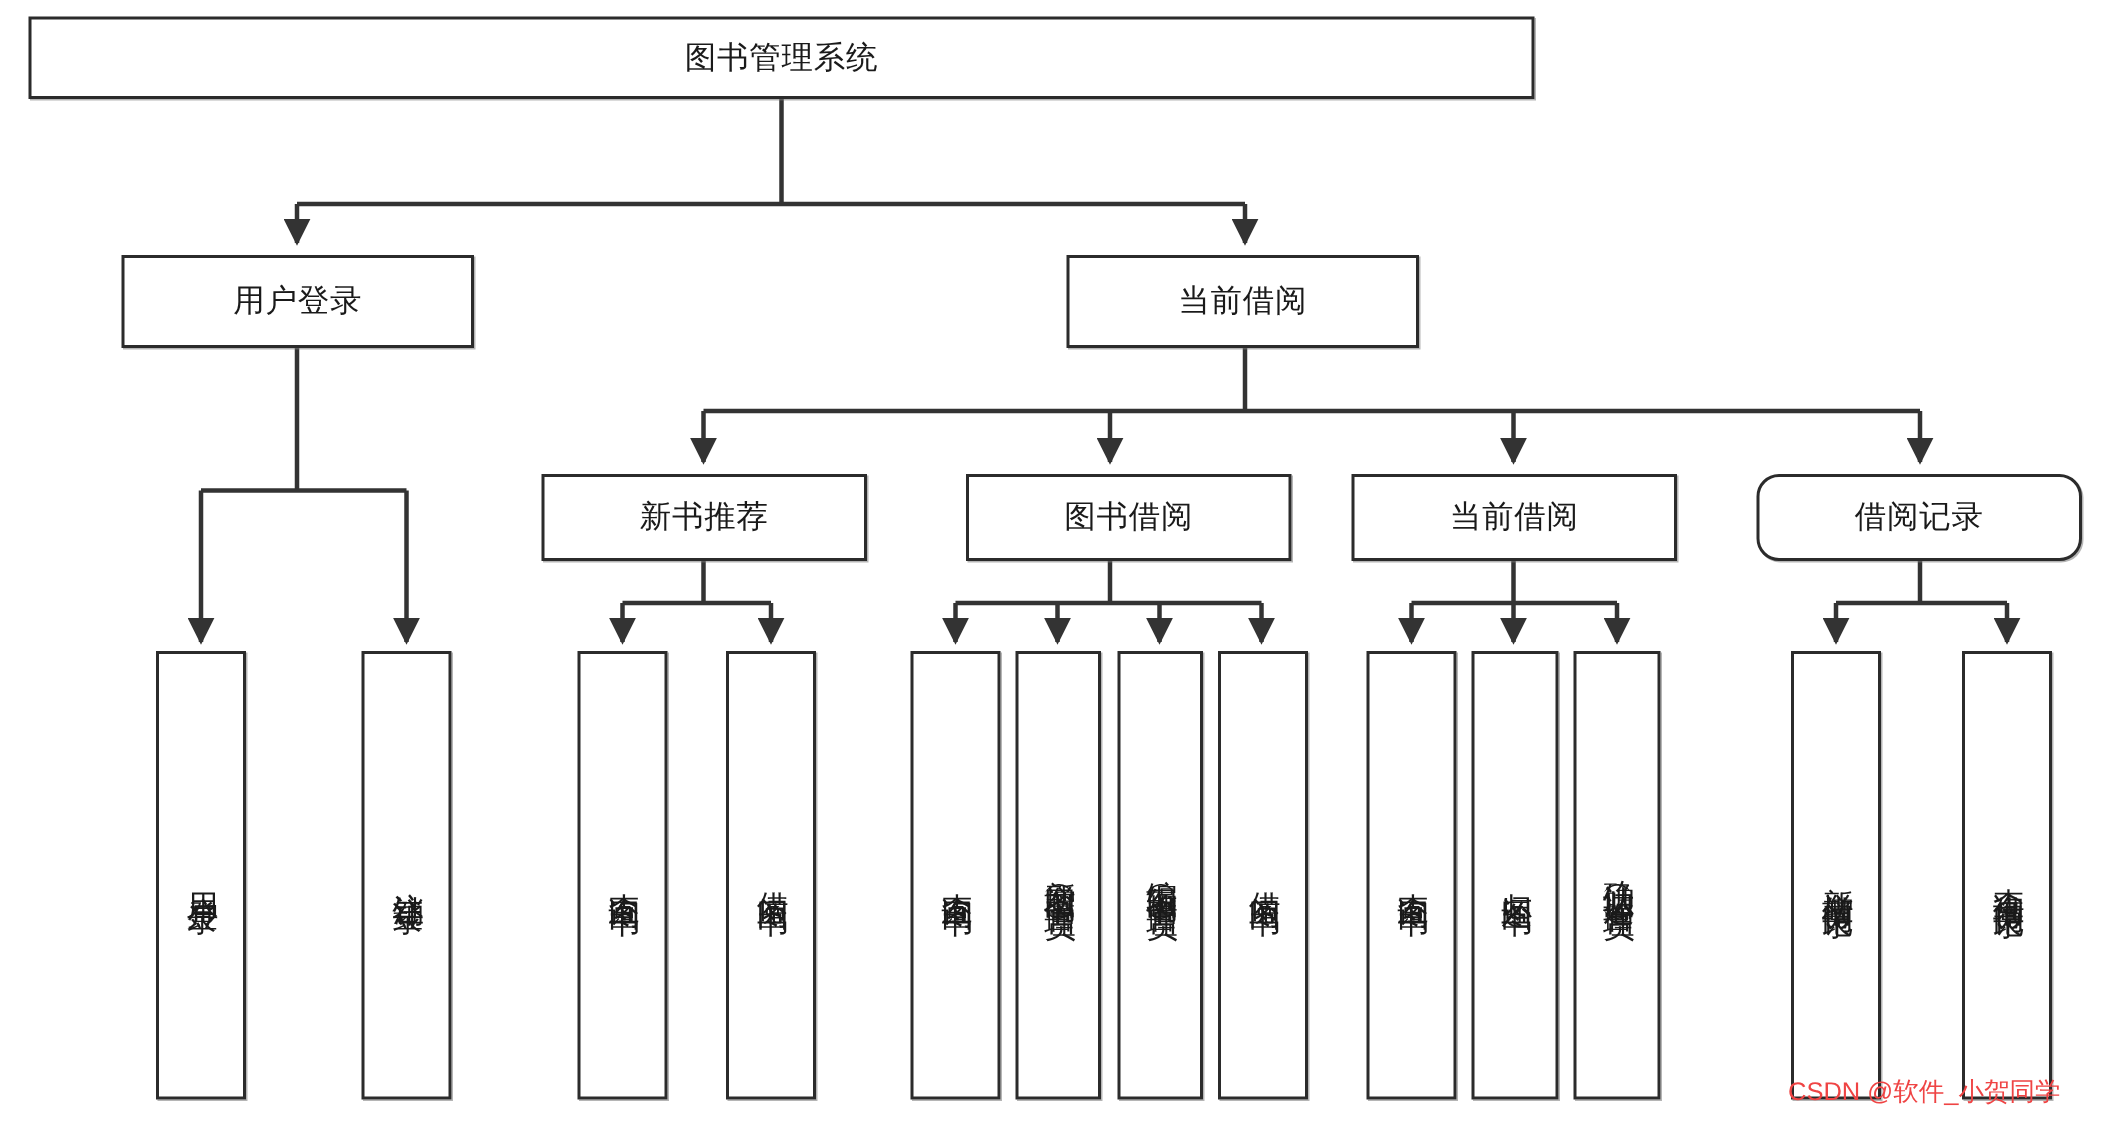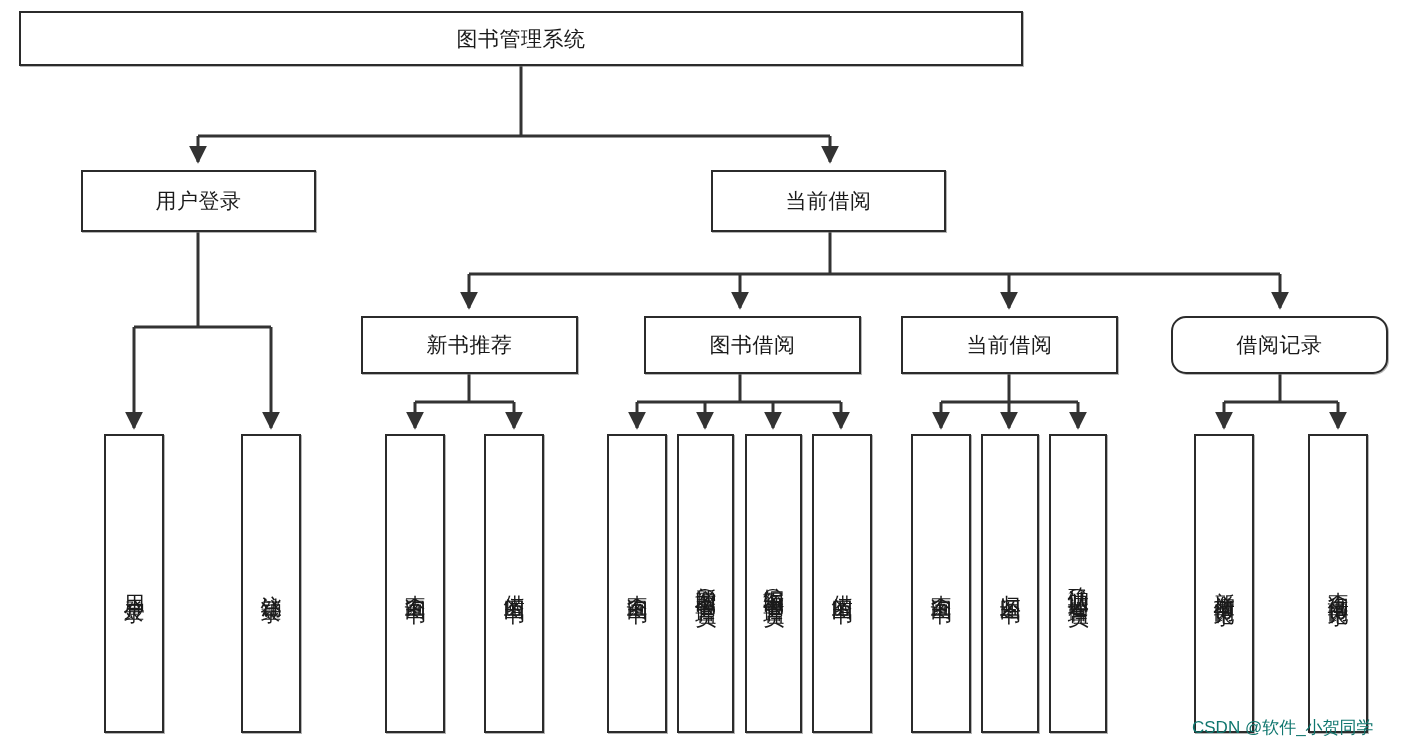--- a/index.html
+++ b/index.html
@@ -53,21 +53,21 @@
     writing-mode: vertical-rl;
     text-orientation: upright;
     font-size: 21px;
     line-height: 1.35;
     letter-spacing: 3px;
     max-height: 100%;
   }
   .watermark {
     position: absolute;
     font-size: 17px;
-    color: #0f766e;
+    color: #ef4444;
     white-space: nowrap;
     pointer-events: none;
   }
 </style>
 </head>
 <body>
 
 <div id="canvas">
 
   <svg id="edges" viewBox="0 0 1405 747" xmlns="http://www.w3.org/2000/svg">

